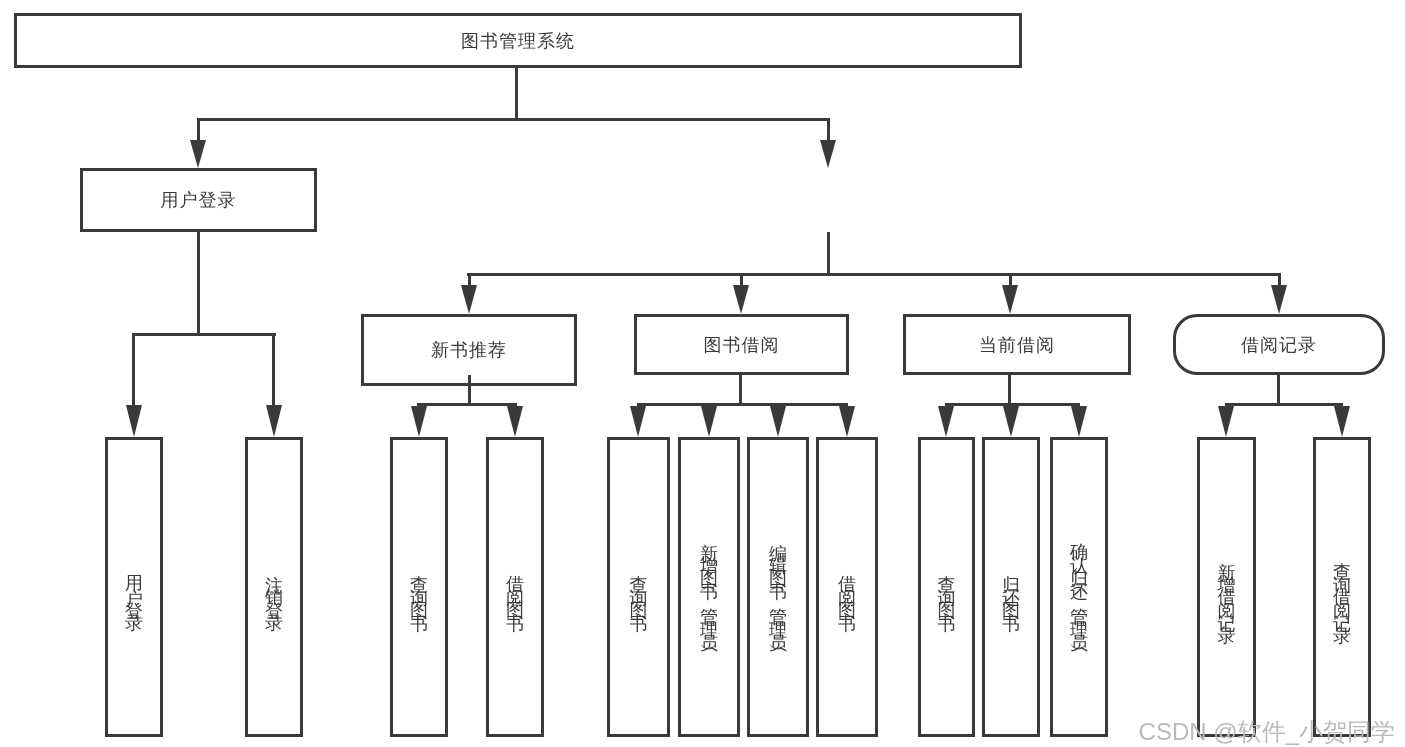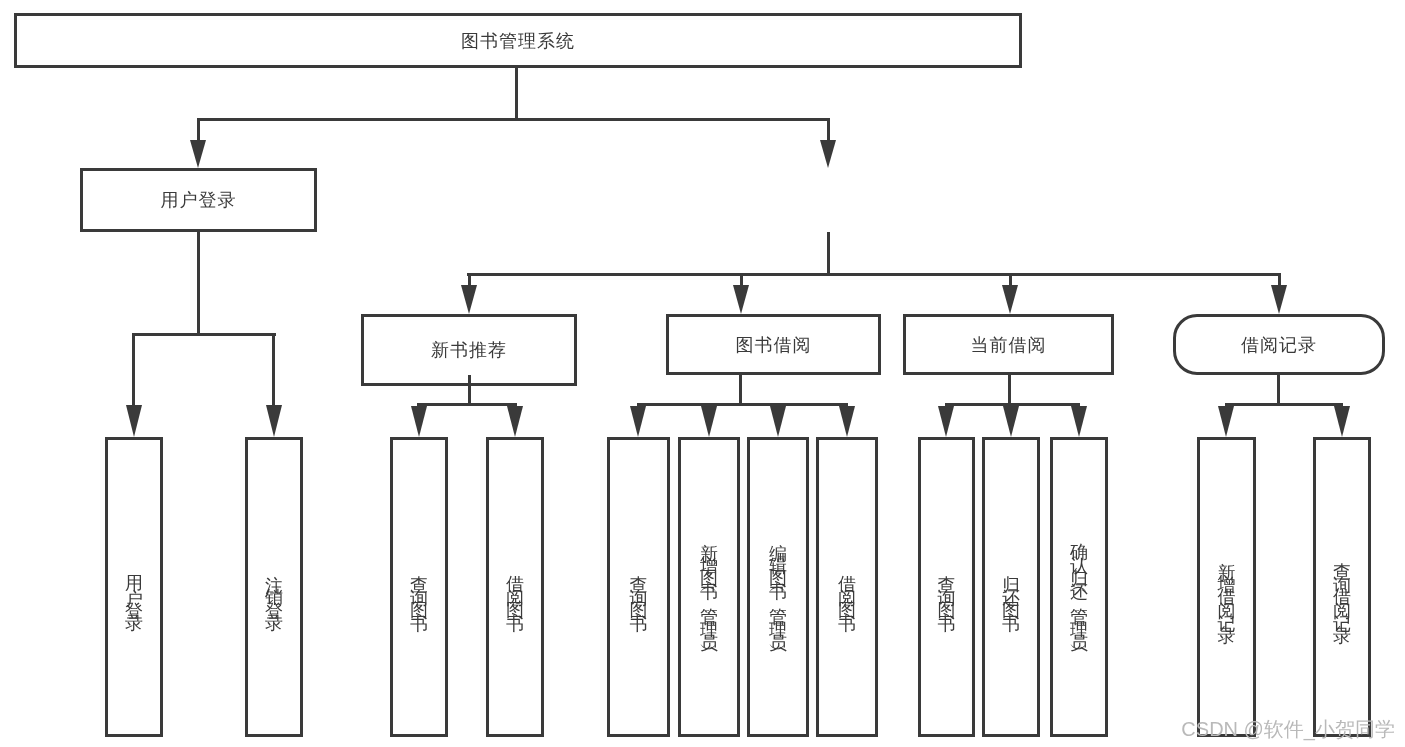--- a/index.html
+++ b/index.html
@@ -44,21 +44,21 @@
   .arrow{
     position:absolute;
     width:0;height:0;
     border-left:8px solid transparent;
     border-right:8px solid transparent;
     border-top:30px solid var(--line);
   }
   .watermark{
     position:absolute;
     color:var(--wm);
-    font-size:20px;
+    font-size:24px;
     white-space:nowrap;
     z-index:5;
   }
 </style>
 </head>
 <body>
 
 <div class="canvas">
 
   <div class="node h" style="left:14px;top:13px;width:1008px;height:55px;">
@@ -96,24 +96,24 @@
     <div class="arrow" style="left:733px;top:285px;border-top-width:29px;"></div>
     <div class="line" style="left:1009px;top:276px;width:3px;height:11px;"></div>
     <div class="arrow" style="left:1002px;top:285px;border-top-width:29px;"></div>
     <div class="line" style="left:1278px;top:276px;width:3px;height:11px;"></div>
     <div class="arrow" style="left:1271px;top:285px;border-top-width:29px;"></div>
   </div>
 
   <div class="node h" style="left:361px;top:314px;width:216px;height:72px;">
     <span class="lbl">新书推荐</span>
   </div>
-  <div class="node h" style="left:666px;top:314px;width:215px;height:61px;">
+  <div class="node h" style="left:634px;top:314px;width:215px;height:61px;">
     <span class="lbl">图书借阅</span>
   </div>
-  <div class="node h" style="left:903px;top:314px;width:211px;height:61px;">
+  <div class="node h" style="left:903px;top:314px;width:228px;height:61px;">
     <span class="lbl">当前借阅</span>
   </div>
   <div class="node h" style="left:1173px;top:314px;width:212px;height:61px;border-radius:24px;">
     <span class="lbl">借阅记录</span>
   </div>
 
   <div>
     <div class="line" style="left:468px;top:375px;width:3px;height:31px;"></div>
     <div class="line" style="left:417px;top:403px;width:100px;height:3px;"></div>
     <div class="arrow" style="left:411px;top:406px;border-top-width:31px;"></div>

